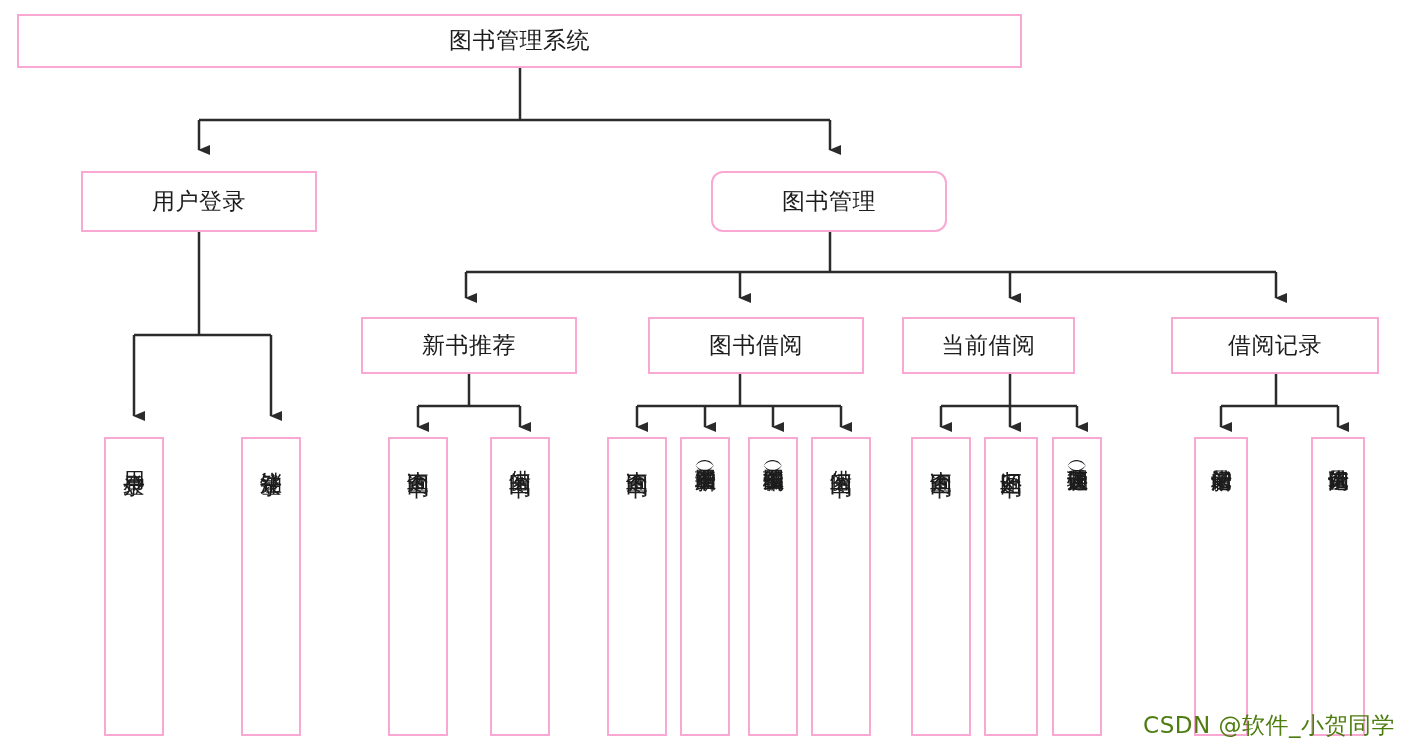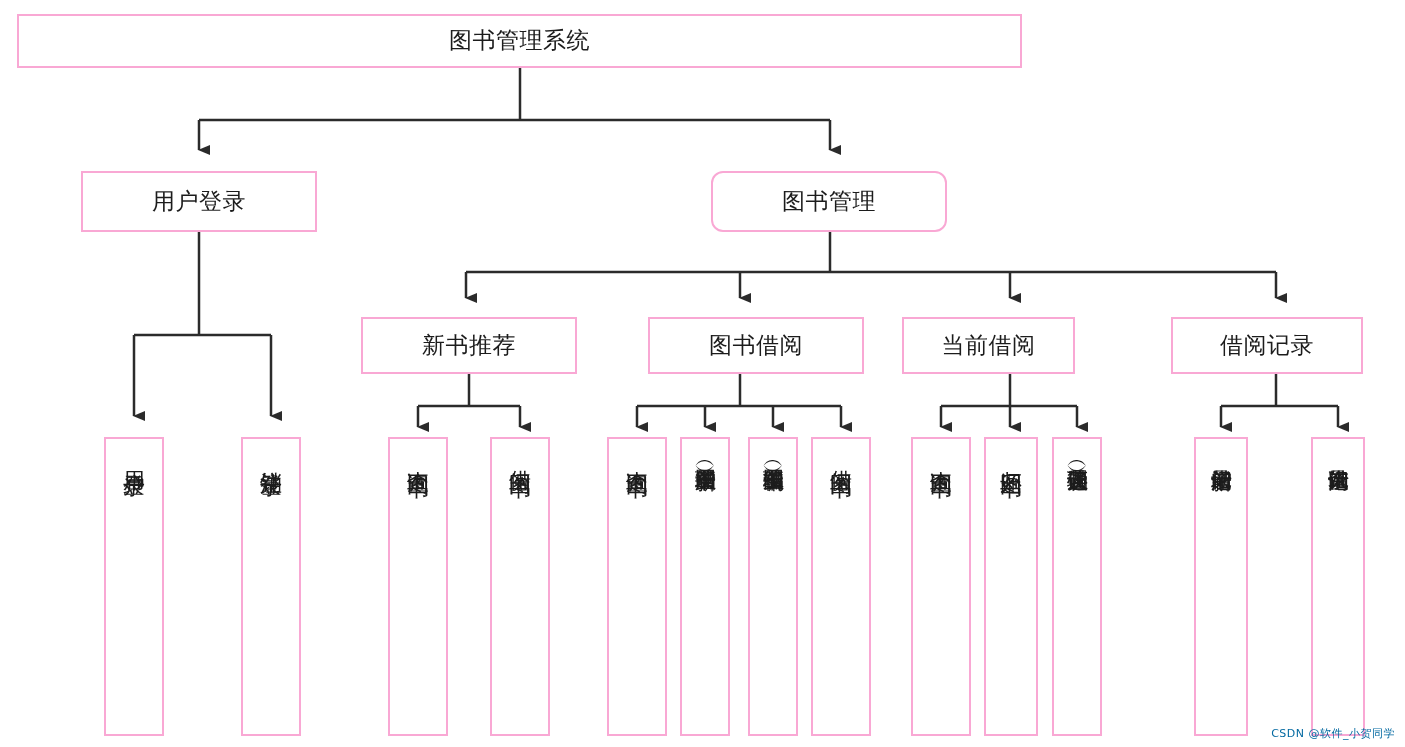--- a/index.html
+++ b/index.html
@@ -61,22 +61,22 @@
     white-space: nowrap;
   }
   .node.vertical.tight .node-label {
     font-size: 21px;
     letter-spacing: 0px;
   }
   #watermark {
     position: absolute;
     right: 10px;
     bottom: 6px;
-    font-size: 11px;
-    color: #0369a1;
+    font-size: 23px;
+    color: #4d7c0f;
     z-index: 5;
     white-space: nowrap;
     letter-spacing: 0.5px;
   }
 </style>
 </head>
 <body>
 
 <div id="diagram-root">
 
@@ -150,21 +150,21 @@
   </div>
 
   <div class="node horizontal" style="left:632px; top:317px; width:216px; height:57px;margin-left:16px;">
     <span class="node-label">图书借阅</span>
   </div>
 
   <div class="node horizontal" style="left:902px; top:317px; width:173px; height:57px;">
     <span class="node-label">当前借阅</span>
   </div>
 
-  <div class="node horizontal" style="left:1171px; top:317px; width:192px; height:57px;">
+  <div class="node horizontal" style="left:1171px; top:317px; width:208px; height:57px;">
     <span class="node-label">借阅记录</span>
   </div>
 
   <div class="node vertical" style="left:104px; top:437px; width:60px; height:299px;">
     <span class="node-label">用户登录</span>
   </div>
 
   <div class="node vertical" style="left:241px; top:437px; width:60px; height:299px;">
     <span class="node-label">注销登录</span>
   </div>

